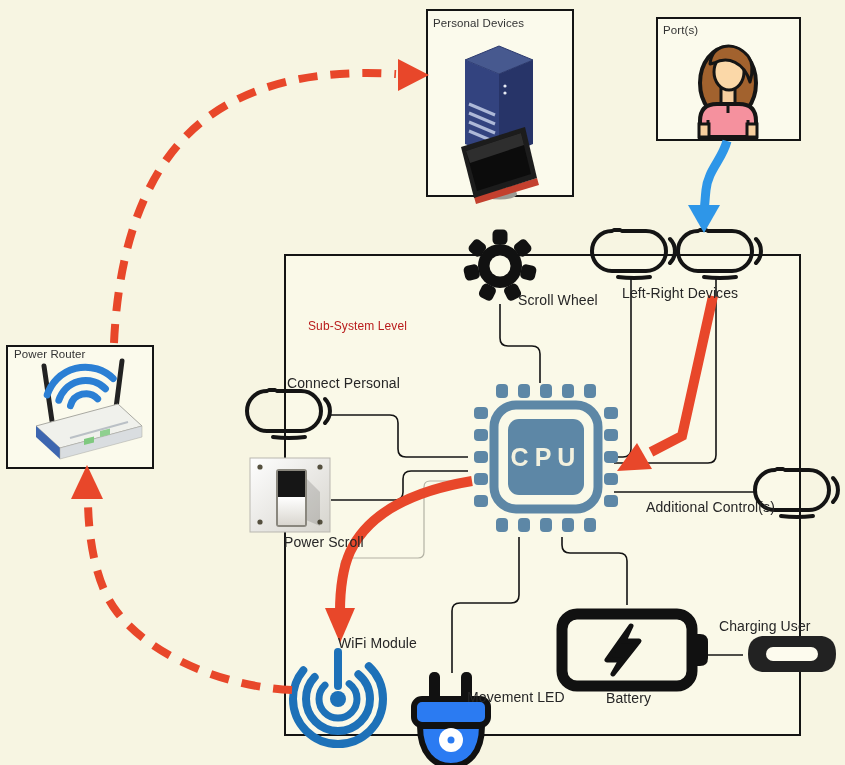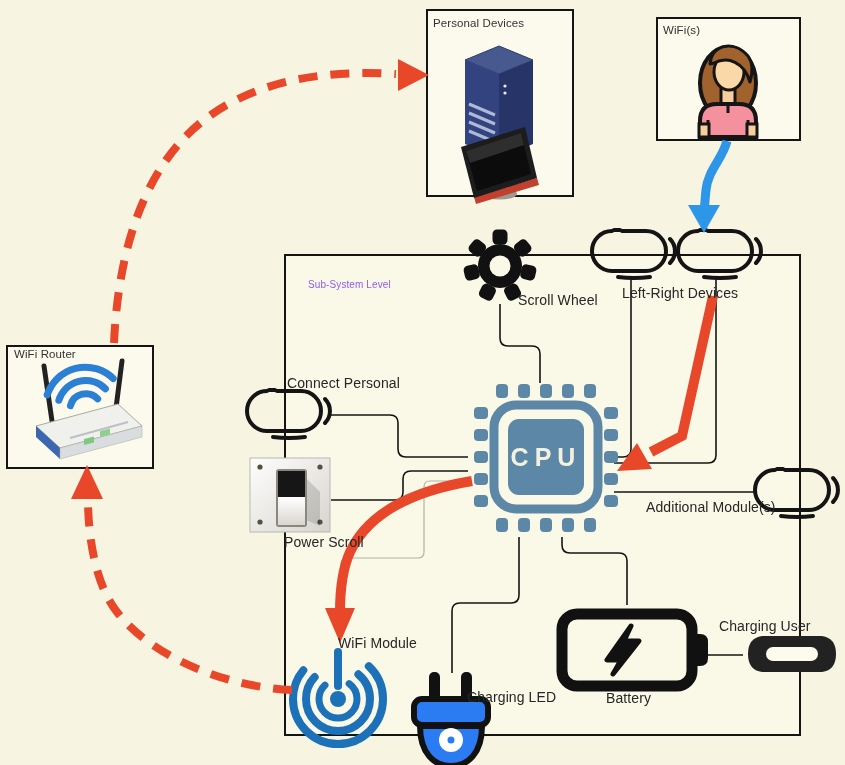--- a/index.html
+++ b/index.html
@@ -12,21 +12,21 @@
   }
   .stage svg{position:absolute;left:0;top:0;}
   .lbl{
     position:absolute;
     font-size:14px;
     color:#262626;
     white-space:nowrap;
     letter-spacing:.1px;
   }
   .box-lbl{font-size:11.5px;color:#333;}
-  .sub-lbl{font-size:10px;color:#8b5cf6;}
+  .sub-lbl{font-size:12px;color:#b91c1c;margin-top:40px;}
 </style>
 </head>
 <body>
 
 <div class="stage">
 <svg width="845" height="765" viewBox="0 0 845 765">
   <defs>
     <linearGradient id="plate" x1="0" y1="0" x2="1" y2="1">
       <stop offset="0" stop-color="#fefefe"></stop>
           <stop offset="1" stop-color="#d6d4cd"></stop>
@@ -222,26 +222,26 @@
     <polygon points="340,643 325,608 355,608" fill="#e8472a"></polygon>
   </g>
 
   <g>
     <path d="M 727,141 C 722,160 708,170 706,190 C 705,199 705,204 704,211" fill="none" stroke="#2e96e8" stroke-width="9"></path>
     <polygon points="704,233 688,205 720,205" fill="#2e96e8"></polygon>
   </g>
 </svg>
 
   <div class="lbl box-lbl" style="left:433px;top:17px">Personal Devices</div>
-  <div class="lbl box-lbl" style="left:663px;top:24px">WiFi(s)</div>
-  <div class="lbl box-lbl" style="left:14px;top:348px">WiFi Router</div>
+  <div class="lbl box-lbl" style="left:663px;top:24px">Port(s)</div>
+  <div class="lbl box-lbl" style="left:14px;top:348px">Power Router</div>
   <div class="lbl sub-lbl" style="left:308px;top:279px">Sub-System Level</div>
 
   <div class="lbl" style="left:518px;top:292px">Scroll Wheel</div>
   <div class="lbl" style="left:622px;top:285px">Left-Right Devices</div>
   <div class="lbl" style="left:287px;top:375px">Connect Personal</div>
   <div class="lbl" style="left:284px;top:534px">Power Scroll</div>
-  <div class="lbl" style="left:646px;top:499px">Additional Module(s)</div>
+  <div class="lbl" style="left:646px;top:499px">Additional Control(s)</div>
   <div class="lbl" style="left:338px;top:635px">WiFi Module</div>
-  <div class="lbl" style="left:467px;top:689px">Charging LED</div>
+  <div class="lbl" style="left:467px;top:689px">Movement LED</div>
   <div class="lbl" style="left:606px;top:690px">Battery</div>
   <div class="lbl" style="left:719px;top:618px">Charging User</div>
 </div>
 
 </body></html>

